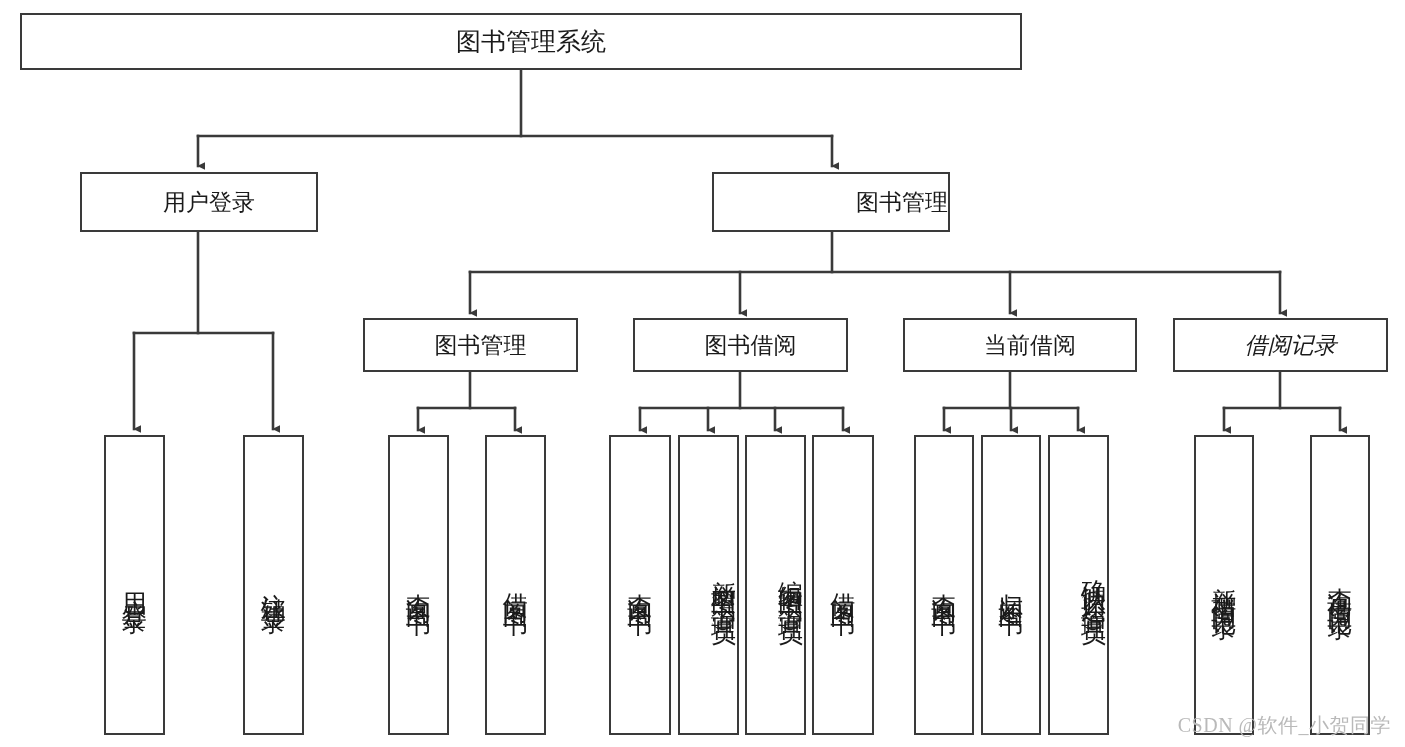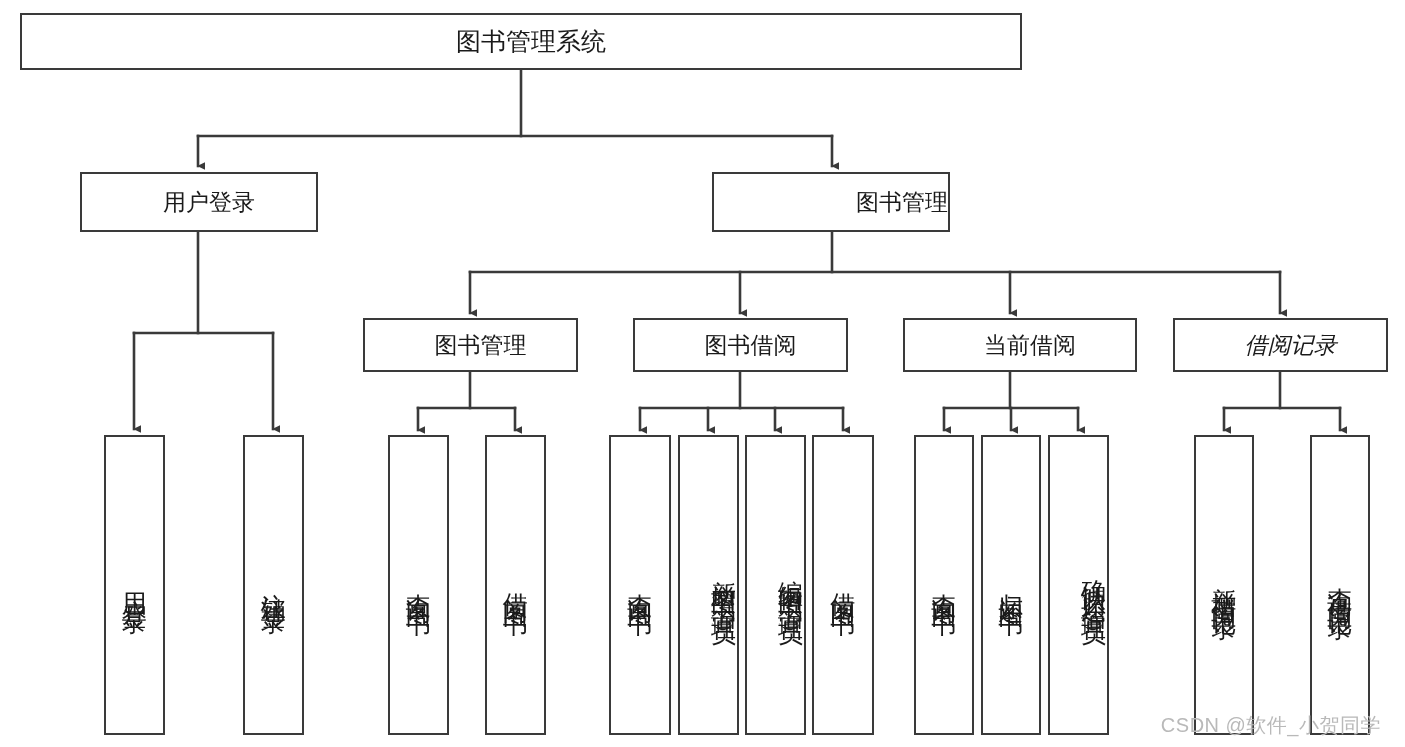--- a/index.html
+++ b/index.html
@@ -191,15 +191,15 @@
   </div>
 
   <div class="node vertical" style="left:1194px; top:435px; width:60px; height:300px; font-size:25px;">
     <span class="node-label">新增借阅记录</span>
   </div>
 
   <div class="node vertical" style="left:1310px; top:435px; width:60px; height:300px; font-size:25px;">
     <span class="node-label">查询借阅记录</span>
   </div>
 
-  <div class="watermark" style="right:24px; bottom:8px;">CSDN @软件_小贺同学</div>
+  <div class="watermark" style="right:14px; bottom:8px;font-family:Liberation Serif, serif;">CSDN @软件_小贺同学</div>
 
 </div>
 
 </body></html>

